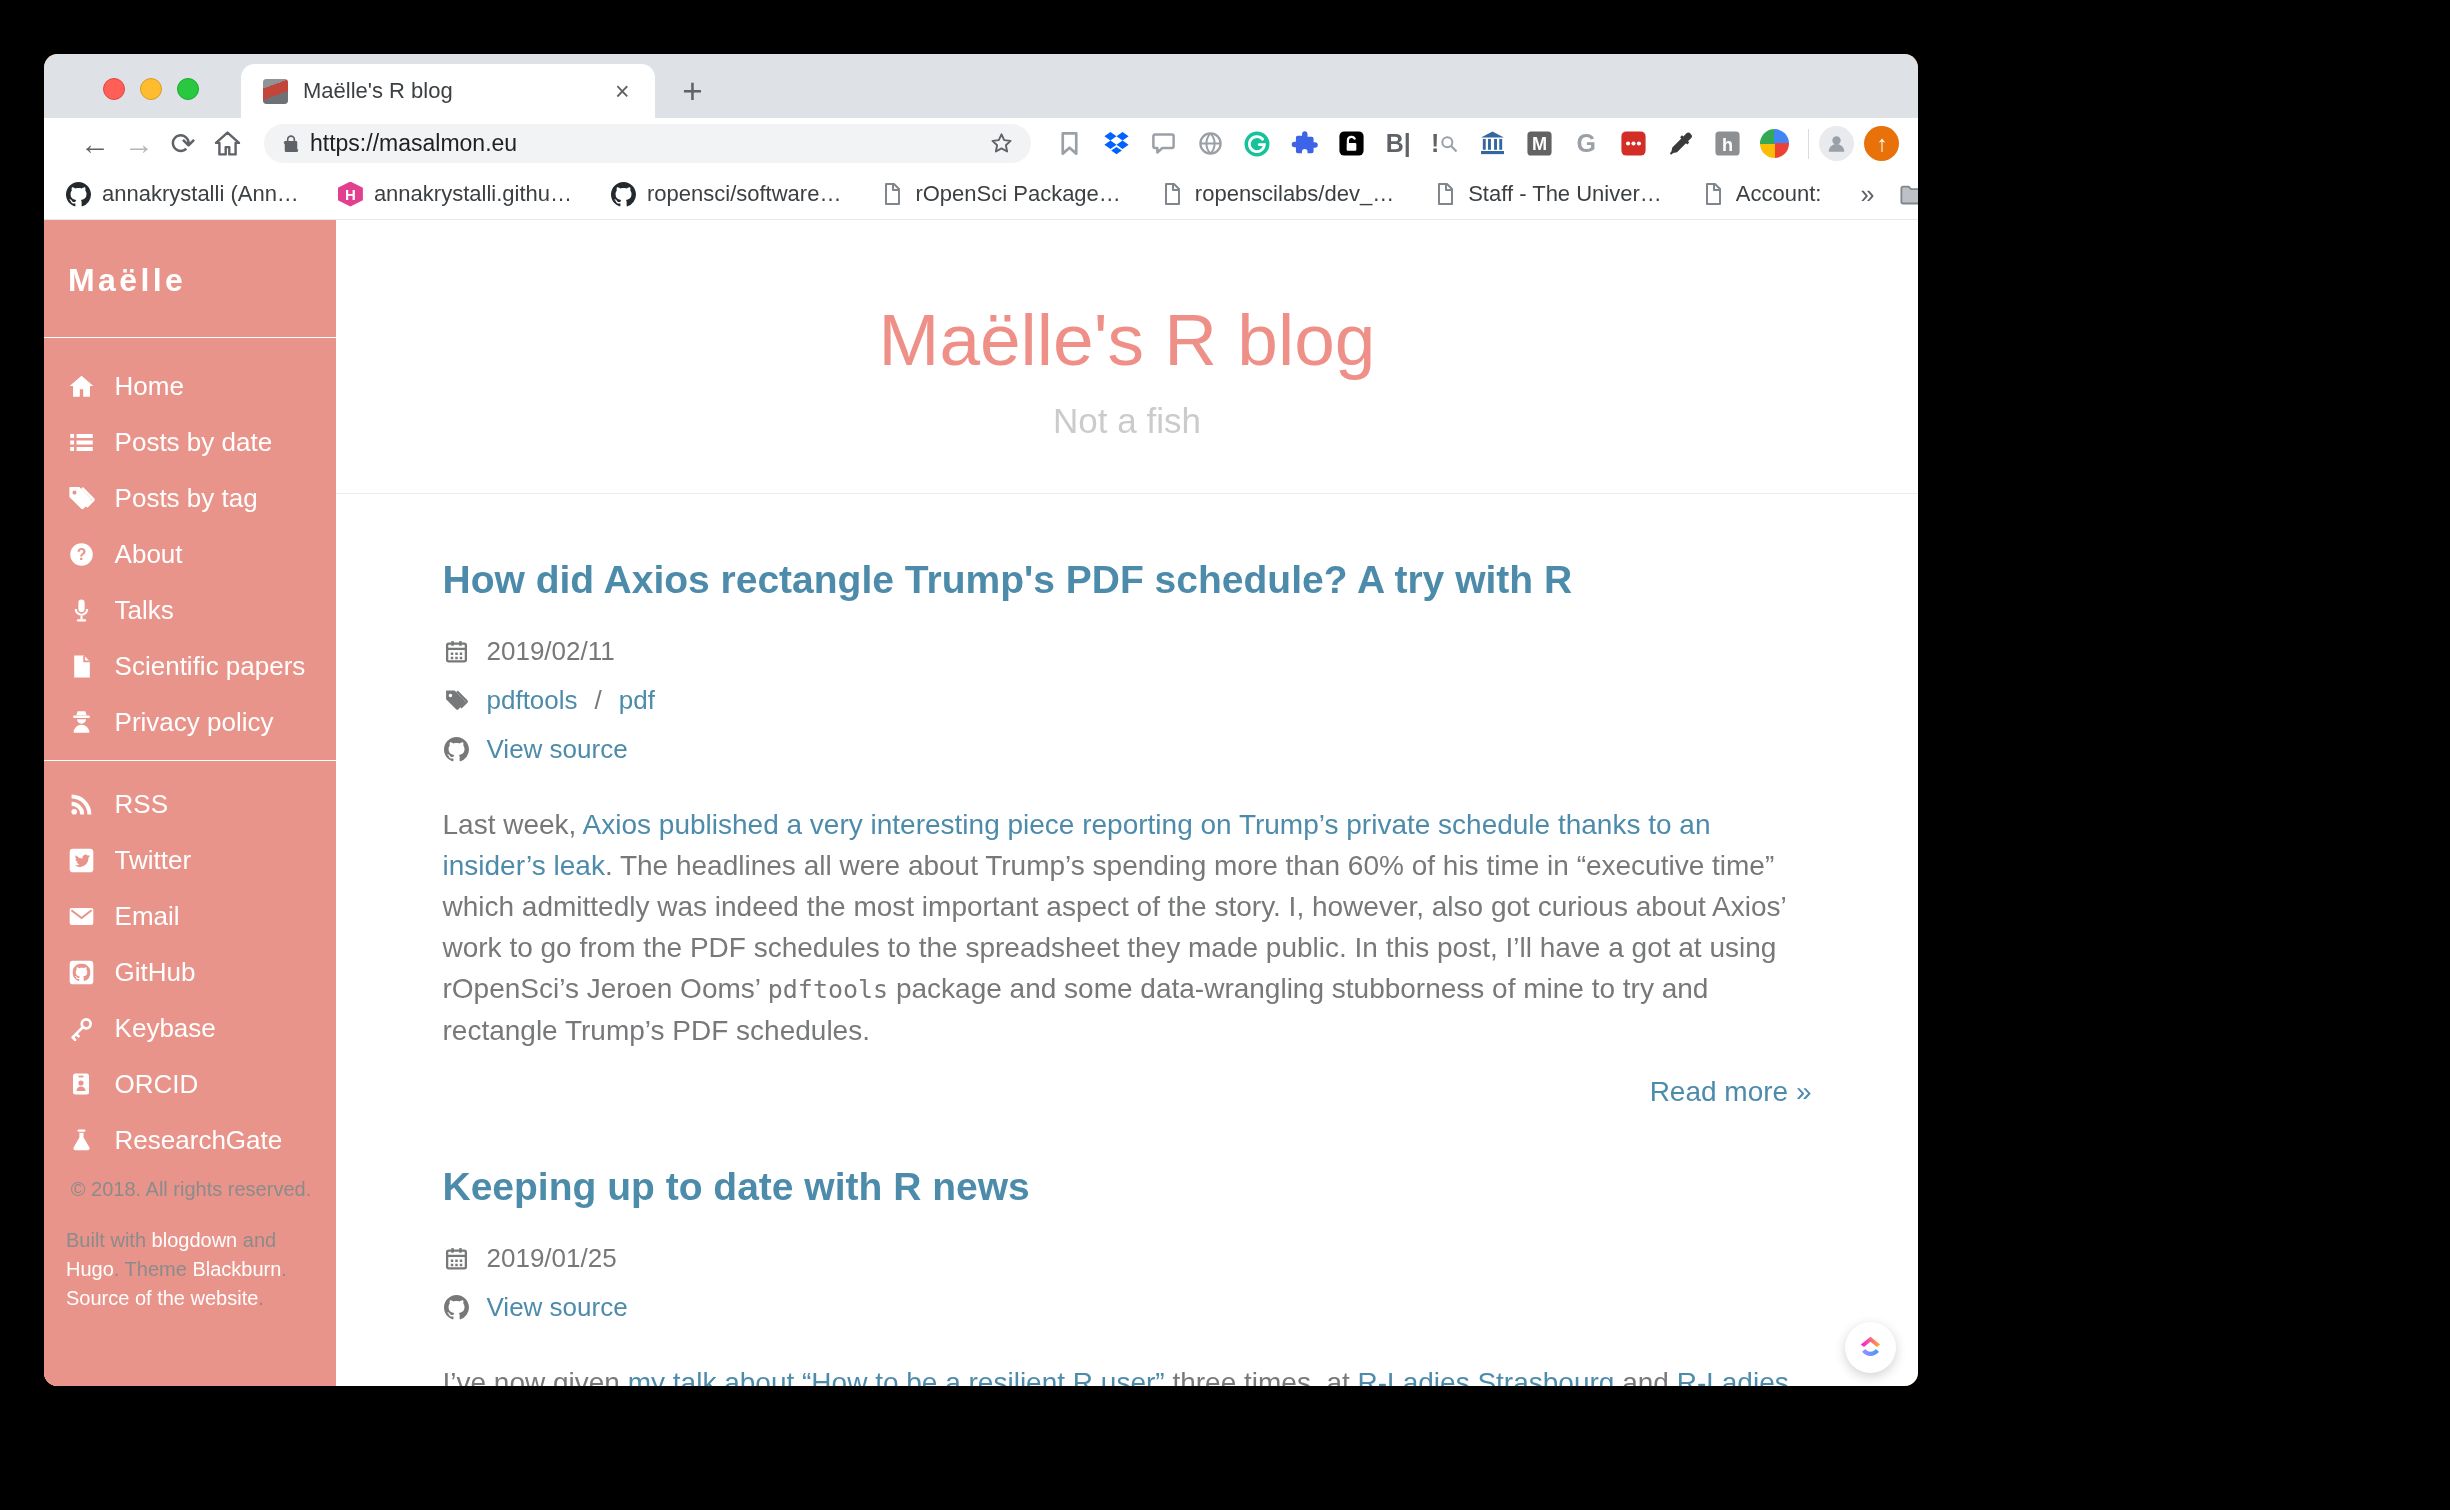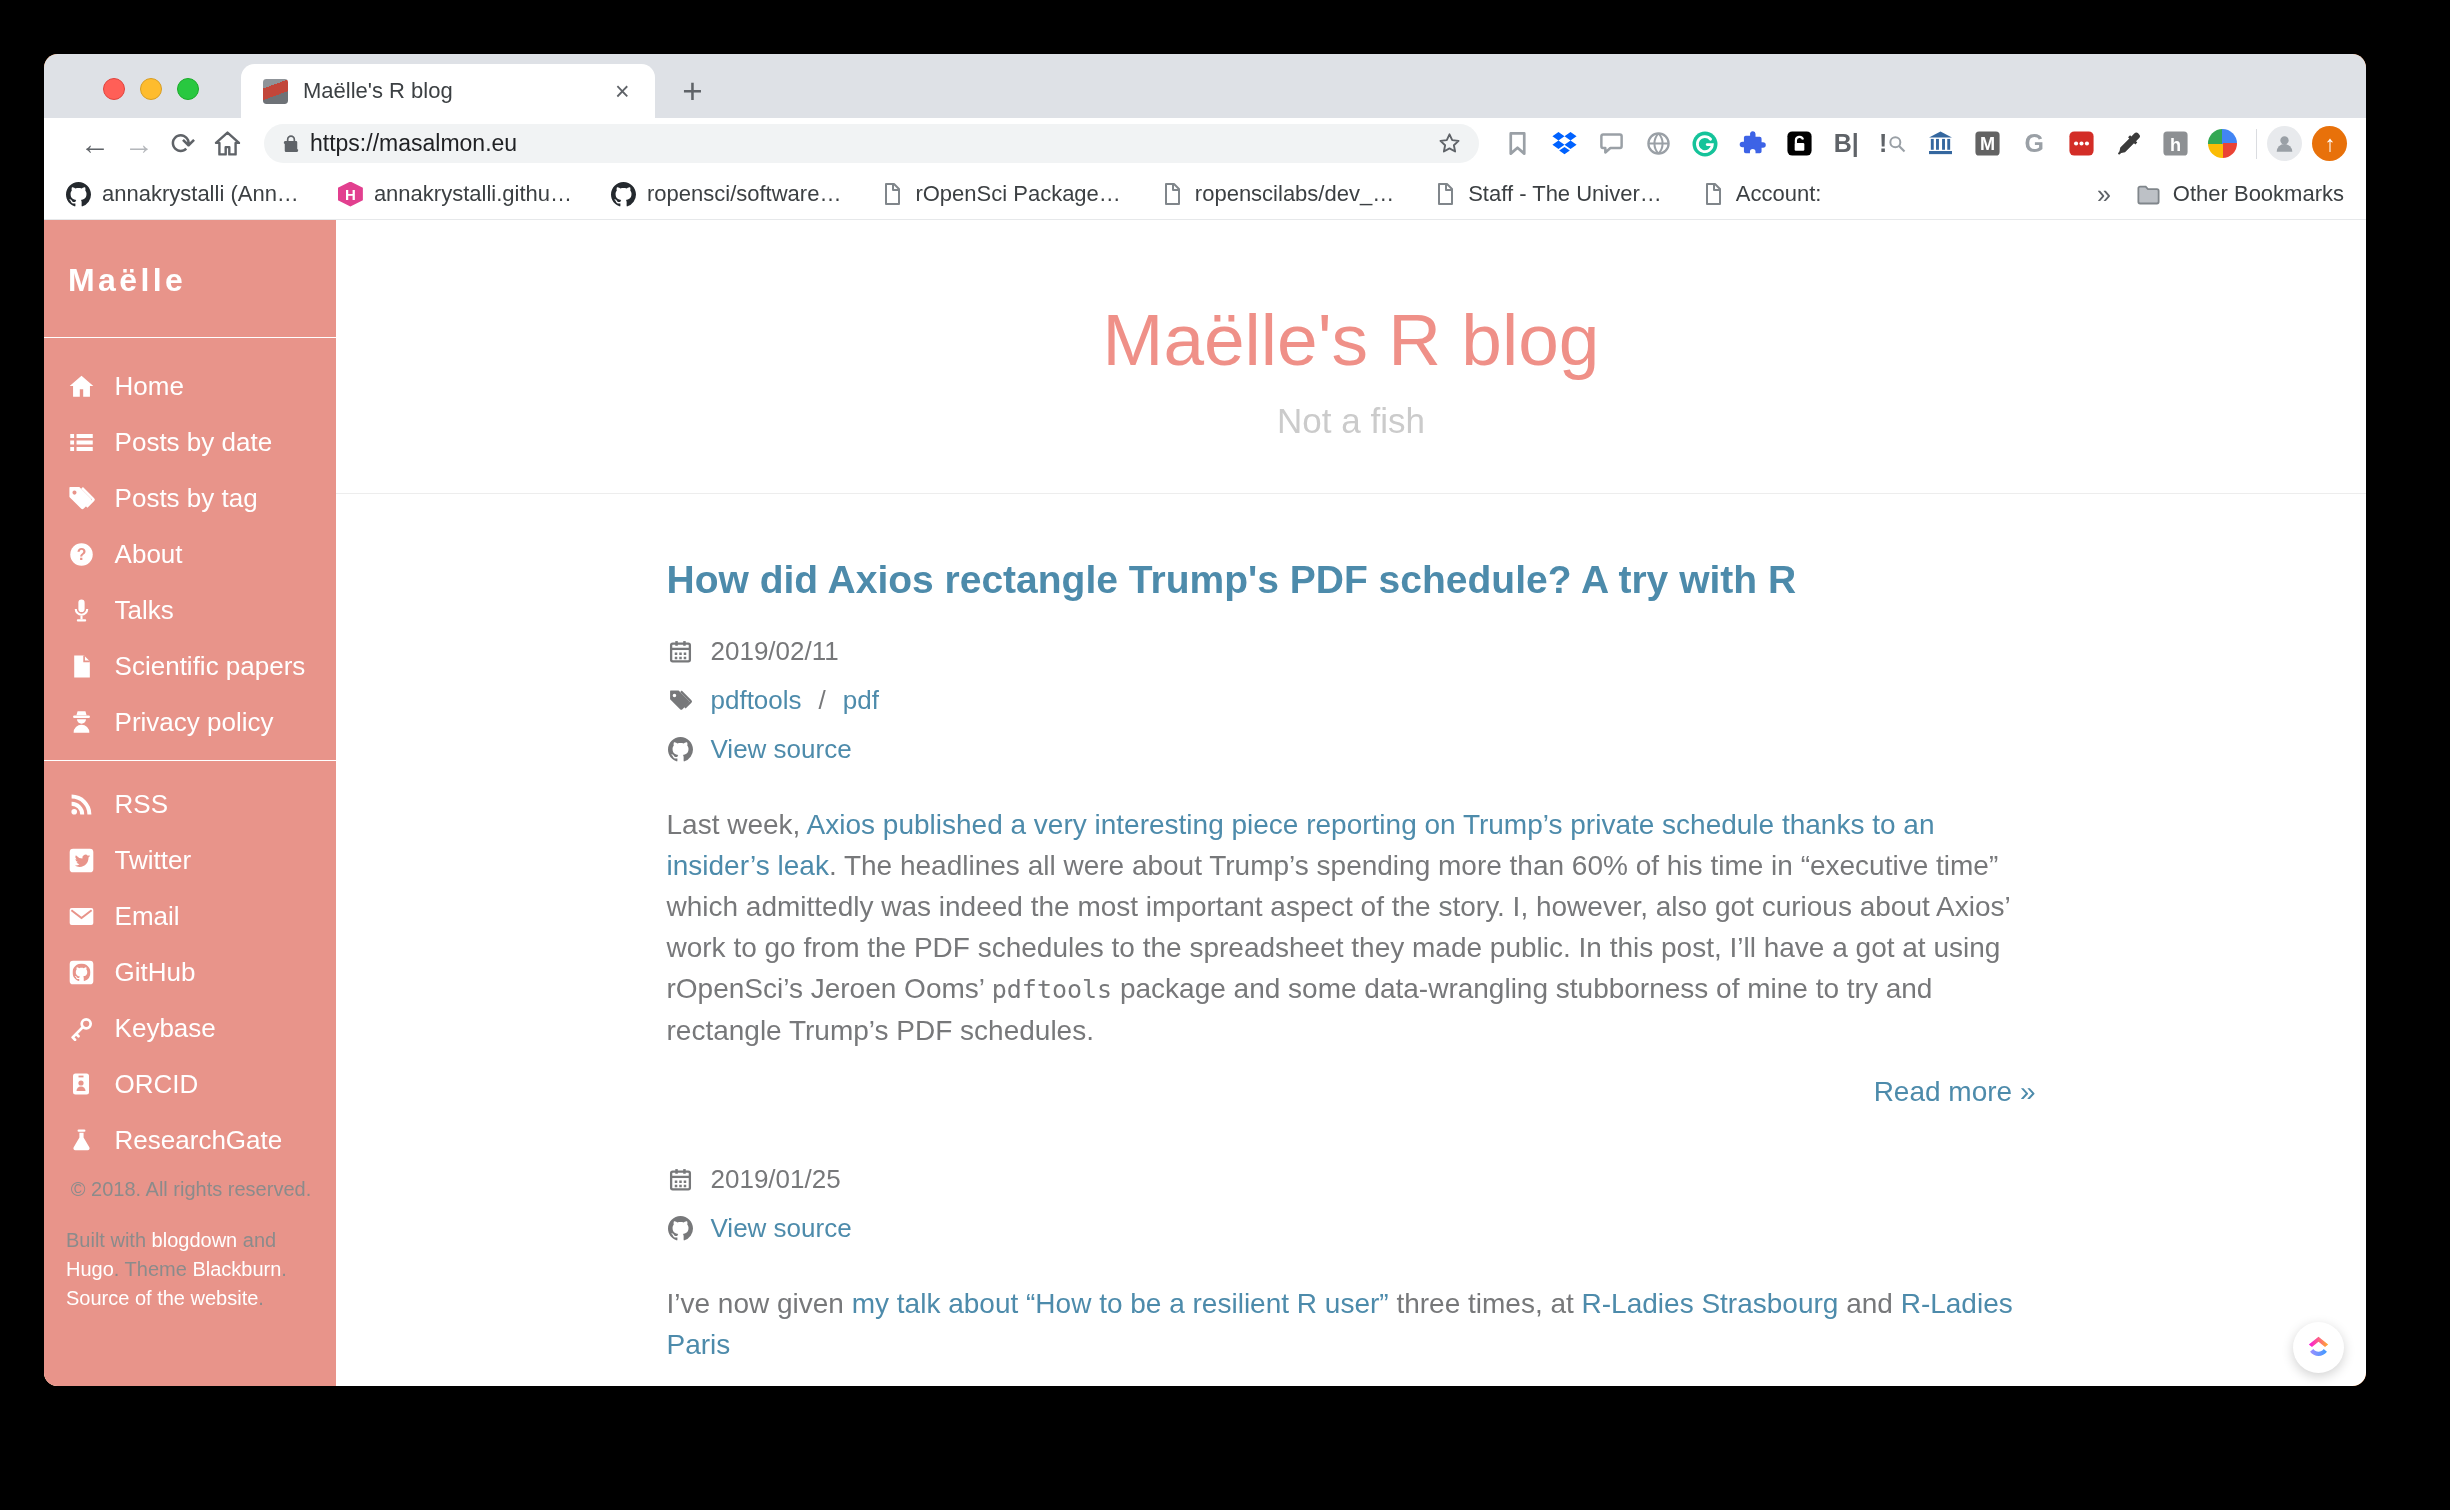--- a/index.html
+++ b/index.html
@@ -1,18 +1,18 @@
 <!DOCTYPE html>
 <html style="font-size:13.5px"><head>
 <meta charset="utf-8">
 <style>
   html,body{margin:0;padding:0;background:#000;width:2450px;height:1510px;overflow:hidden;
     font-family:"Liberation Sans","DejaVu Sans",sans-serif;-webkit-font-smoothing:antialiased;}
   *{box-sizing:border-box;}
-  .window{position:absolute;left:44px;top:54px;width:2322px;height:1332px;border-radius:13.5px;
+  .window{position:absolute;left:44px;top:54px;width:1874px;height:1332px;border-radius:13.5px;
     overflow:hidden;background:#f97316;display:flex;flex-direction:column;box-shadow:0 17px 51px rgba(0,0,0,.6);}
 
   
   .tabstrip{height:64px;background:#dee1e6;flex:0 0 auto;display:flex;align-items:flex-end;position:relative;}
   .traffic{position:absolute;left:59px;top:24px;display:flex;gap:15px;}
   .light{width:22px;height:22px;border-radius:50%;}
   .light.red{background:#ff5f57;border:0.8px solid #e0443e;}
   .light.yellow{background:#febc2e;border:0.8px solid #d89e24;}
   .light.green{background:#28c840;border:0.8px solid #1aab29;}
   .tab{margin-left:197px;width:414px;height:54px;background:#fff;border-radius:13.5px 13.5px 0 0;
@@ -495,20 +495,21 @@
               <span class="meta-link">View source</span>
             </div>
           </div>
           <p class="body-p"><span>Last week, </span><span class="t-link">Axios published a very interesting piece reporting on Trump’s private schedule thanks to an insider’s leak</span><span>. The headlines all were about Trump’s spending more than 60% of his time in “executive time” which admittedly was indeed the most important aspect of the story. I, however, also got curious about Axios’ work to go from the PDF schedules to the spreadsheet they made public. In this post, I’ll have a got at using rOpenSci’s Jeroen Ooms’ </span><span class="t-code">pdftools</span><span> package and some data-wrangling stubborness of mine to try and rectangle Trump’s PDF schedules.</span></p>
           <div class="read-more">
             <span>Read more »</span>
           </div>
         </article>
 
         <article class="post" style="margin-top:56px">
+          <h2 class="post-title">Keeping up to date with R news</h2>
           <div class="meta">
             <div class="meta-row">
               <span class="meta-icon">
                   <svg width="25" height="25" viewBox="0 0 24 24">
                     <use href="#cal"></use>
                   </svg>
                 </span>
               <span>2019/01/25</span>
             </div>
             <div class="meta-row">

